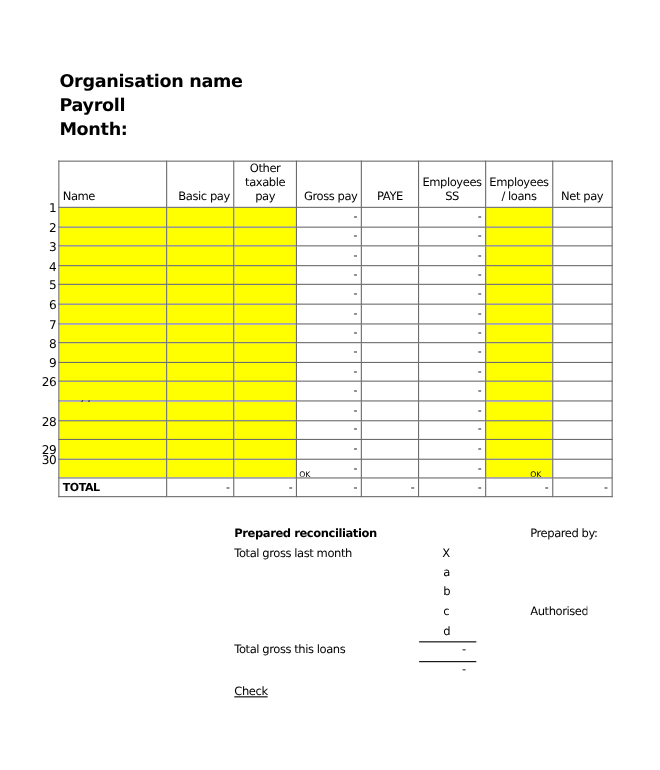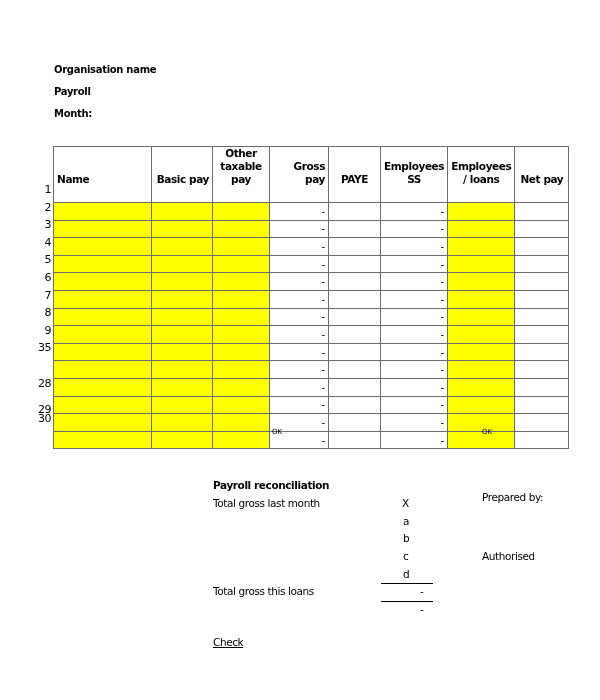--- a/index.html
+++ b/index.html
@@ -1,21 +1,21 @@
 <!DOCTYPE html>
 <html><head>
 <meta charset="utf-8">
 <style>
   html, body { margin: 0; padding: 0; background: #ffffff; }
   body { width: 600px; height: 700px; position: relative; overflow: hidden;
          font-family: "DejaVu Sans", sans-serif; color: #000; }
-  .title { position: absolute; left: 54px; font-size: 10px; font-weight: bold; letter-spacing: -0.3px; }
+  .title { position: absolute; left: 54px; font-size: 16px; font-weight: bold; letter-spacing: -0.3px; }
   table.grid { position: absolute; left: 53px; top: 146px; border-collapse: collapse; table-layout: fixed; font-size: 10.5px; }
   table.grid th, table.grid td { border: 1px solid #6b6b6b; padding: 0 3px; overflow: hidden; white-space: nowrap; }
-  table.grid th { height: 34px; font-weight: bold; vertical-align: bottom; text-align: center; line-height: 13px; padding-bottom: 16px; white-space: normal; letter-spacing: -0.4px; }
+  table.grid th { height: 34px; font-weight: normal; vertical-align: bottom; text-align: center; line-height: 13px; padding-bottom: 2px; white-space: normal; letter-spacing: -0.4px; }
   table.grid th.left { text-align: left; }
   table.grid th.right { text-align: right; }
   table.grid td { height: 16.6px; text-align: right; font-size: 10px; }
   td.y { background: #ffff00; }
   tr.total td { height: 16px; }
   td.totlabel { text-align: left !important; font-weight: bold; font-size: 10.5px; letter-spacing: -0.4px; }
   .rownum { position: absolute; left: 30px; width: 21px; text-align: right; font-size: 11px; letter-spacing: -0.5px; }
   .ok { position: absolute; font-size: 7px; top: 428px; }
   .txt { position: absolute; font-size: 10.5px; letter-spacing: -0.4px; }
   .bold { font-weight: bold; }
@@ -31,21 +31,21 @@
 <div id="rownums">
     <div class="rownum" style="top: 183px;">1</div>
     <div class="rownum" style="top: 200.6px;">2</div>
     <div class="rownum" style="top: 218.2px;">3</div>
     <div class="rownum" style="top: 235.8px;">4</div>
     <div class="rownum" style="top: 253.4px;">5</div>
     <div class="rownum" style="top: 271px;">6</div>
     <div class="rownum" style="top: 288.6px;">7</div>
     <div class="rownum" style="top: 306.2px;">8</div>
     <div class="rownum" style="top: 323.8px;">9</div>
-    <div class="rownum" style="top: 341.4px;">35</div>
+    <div class="rownum" style="top: 341.4px;">26</div>
     <div class="rownum" style="top: 359px; margin-left: 32px;">27</div>
     <div class="rownum" style="top: 376.6px;">28</div>
     <div class="rownum" style="top: 403px;">29</div>
     <div class="rownum" style="top: 411.8px; text-align: right;">30</div>
   </div>
 
 <table class="grid">
   <colgroup>
     <col style="width:98px">
       <col style="width:61px">
@@ -202,34 +202,44 @@
       <tr>
         <td class="y"></td>
         <td class="y"></td>
         <td class="y"></td>
         <td>-</td>
         <td></td>
         <td>-</td>
         <td class="y"></td>
         <td></td>
       </tr>
+      <tr class="total">
+      <td class="totlabel">TOTAL</td>
+      <td>-</td>
+      <td>-</td>
+      <td>-</td>
+      <td>-</td>
+      <td>-</td>
+      <td>-</td>
+      <td>-</td>
+    </tr>
   </tbody>
 </table>
 
 <div class="ok" style="left:272px;">OK</div>
 <div class="ok" style="left:482px;">OK</div>
 
-<div class="txt bold" style="left:213px; top:479px;">Payroll reconciliation</div>
+<div class="txt bold" style="left:213px; top:479px;">Prepared reconciliation</div>
 <div class="txt" style="left:213px; top:497px;">Total gross last month</div>
 <div class="txt" style="left:402px; top:497px;">X</div>
 <div class="txt" style="left:403px; top:515px;">a</div>
 <div class="txt" style="left:403px; top:532px;">b</div>
 <div class="txt" style="left:403px; top:550px;">c</div>
 <div class="txt" style="left:403px; top:568px;">d</div>
 <div class="hline" style="left:381px; width:52px; top:583px;"></div>
 <div class="txt" style="left:213px; top:585px;">Total gross this loans</div>
 <div class="txt" style="left:420px; top:585px;">-</div>
 <div class="hline" style="left:381px; width:52px; top:601px;"></div>
-<div class="txt" style="left:213px; top:636px;text-decoration:underline;">Check</div>
+<div class="txt" style="left:213px; top:623px;text-decoration:underline;">Check</div>
 <div class="txt" style="left:420px; top:603px;">-</div>
 
-<div class="txt" style="left:482px; top:491px;">Prepared by:</div>
+<div class="txt" style="left:482px; top:479px;">Prepared by:</div>
 <div class="txt" style="left:482px; top:550px; width:52px; overflow:hidden; white-space:nowrap;">Authorised by</div>
 
 </body></html>

